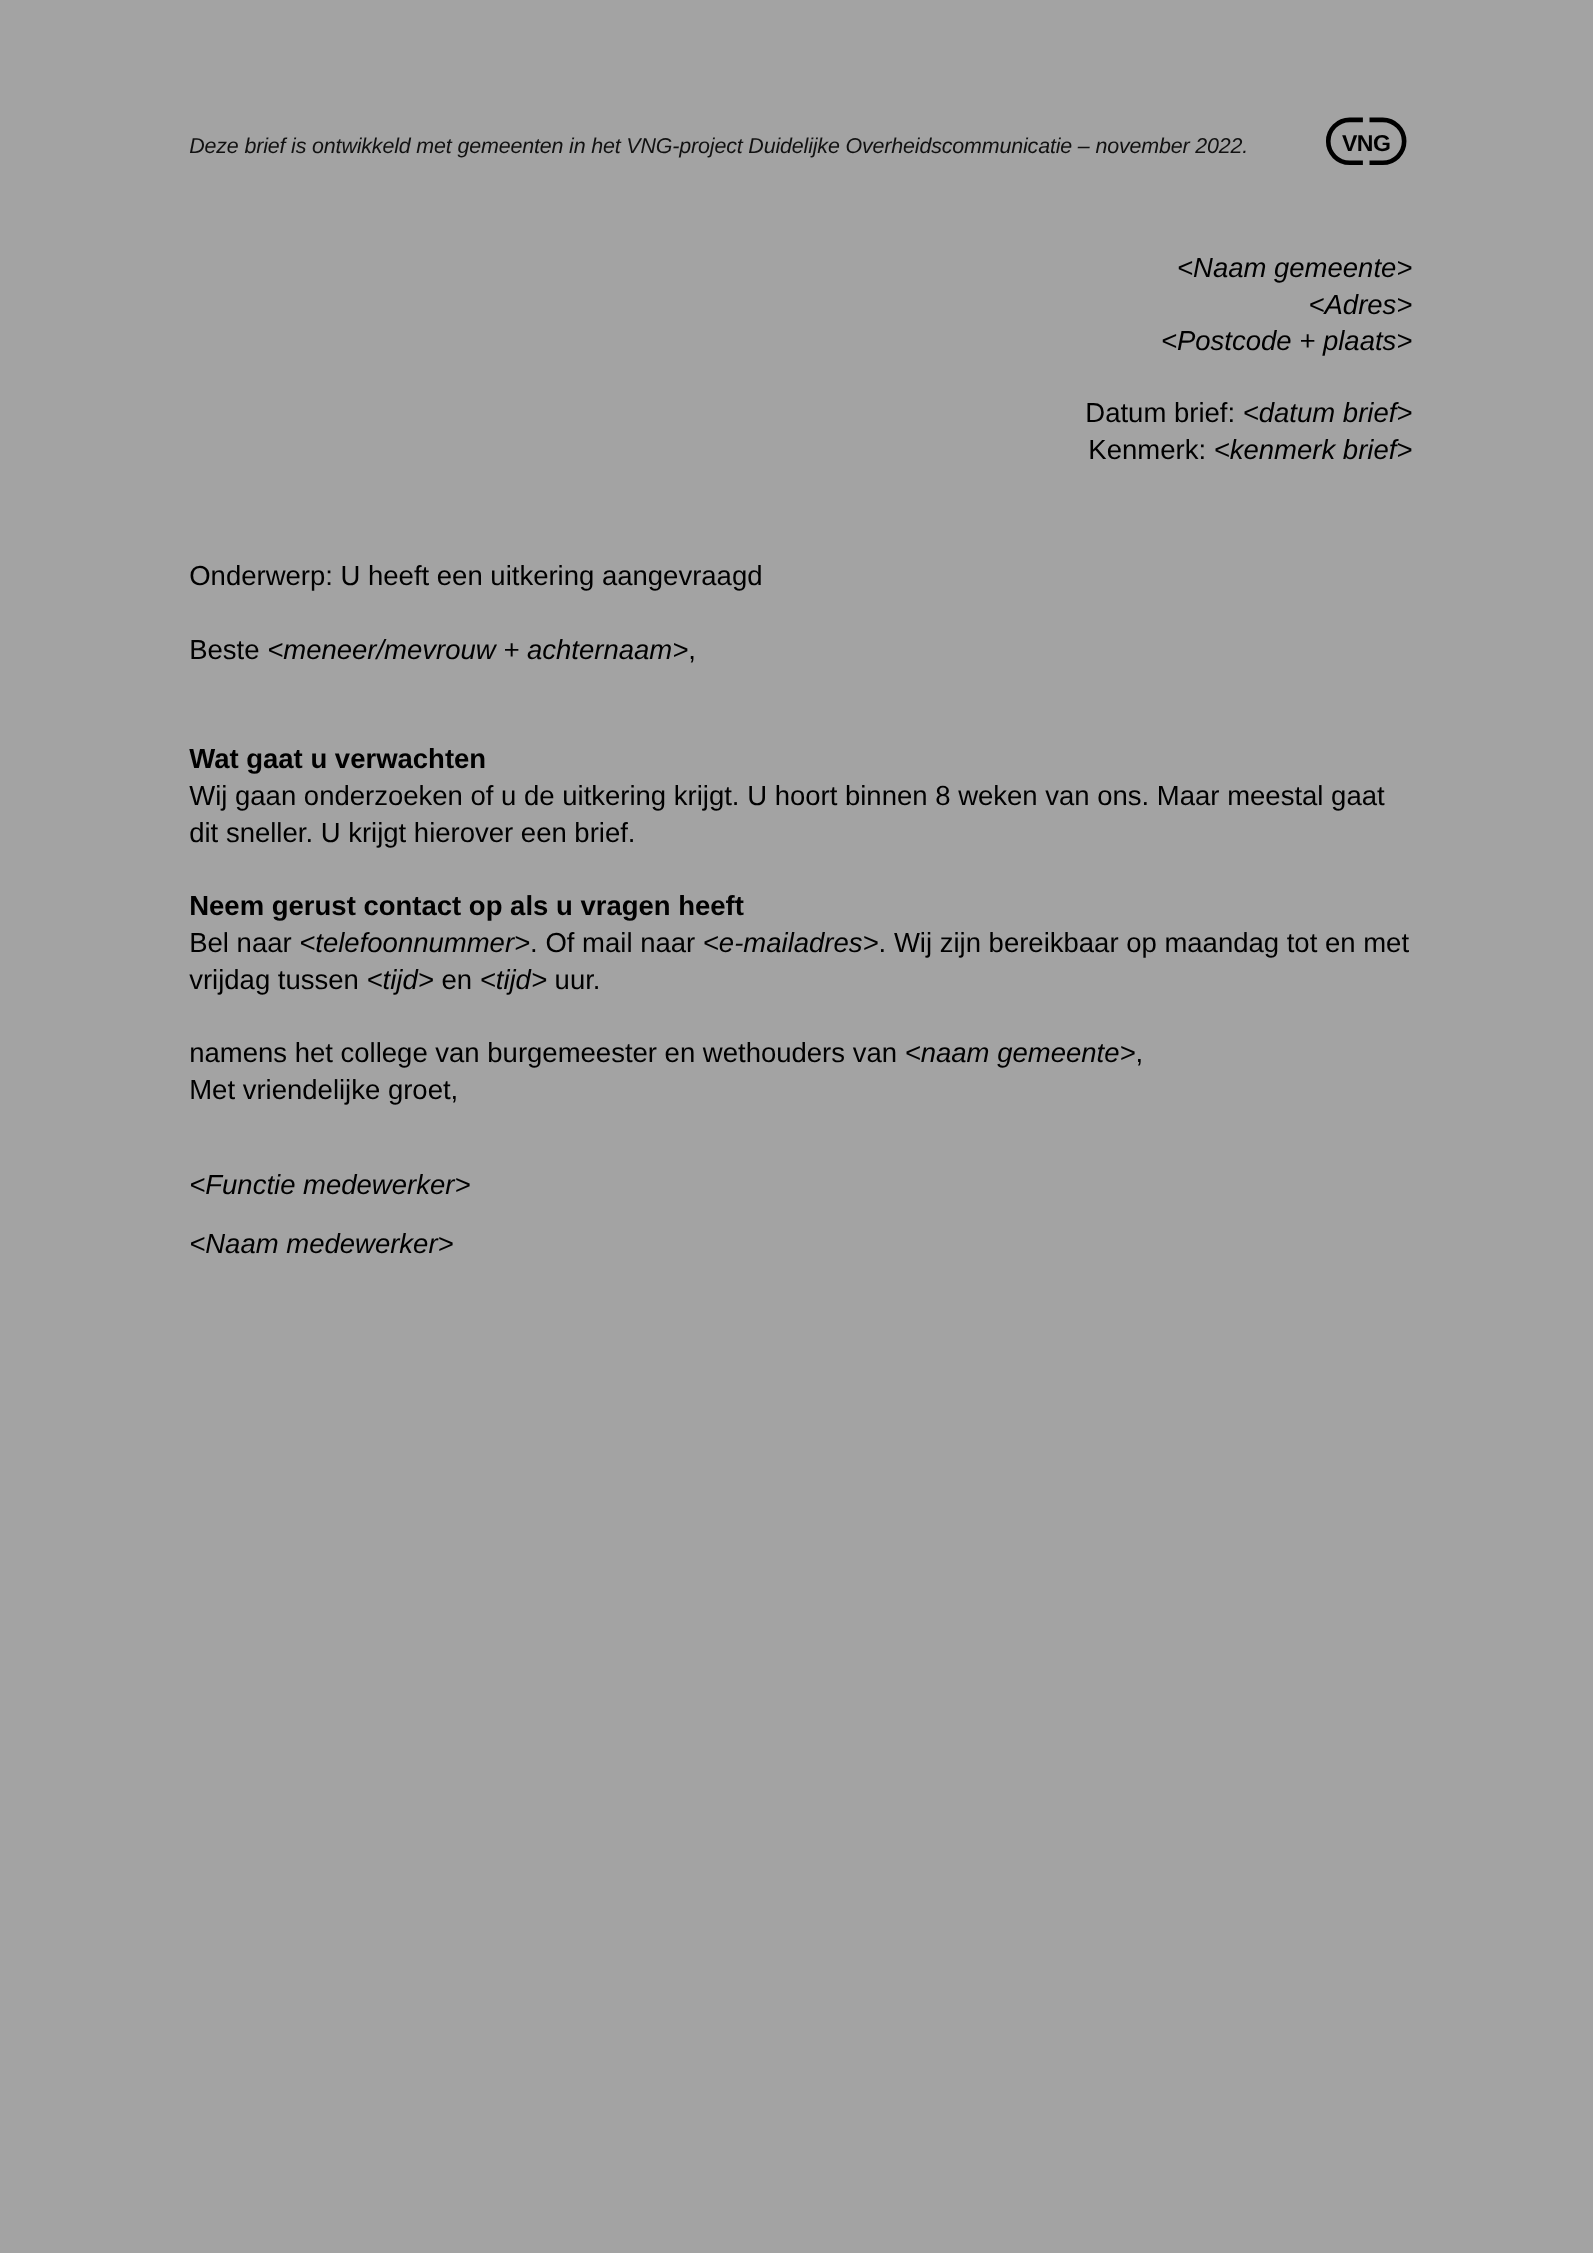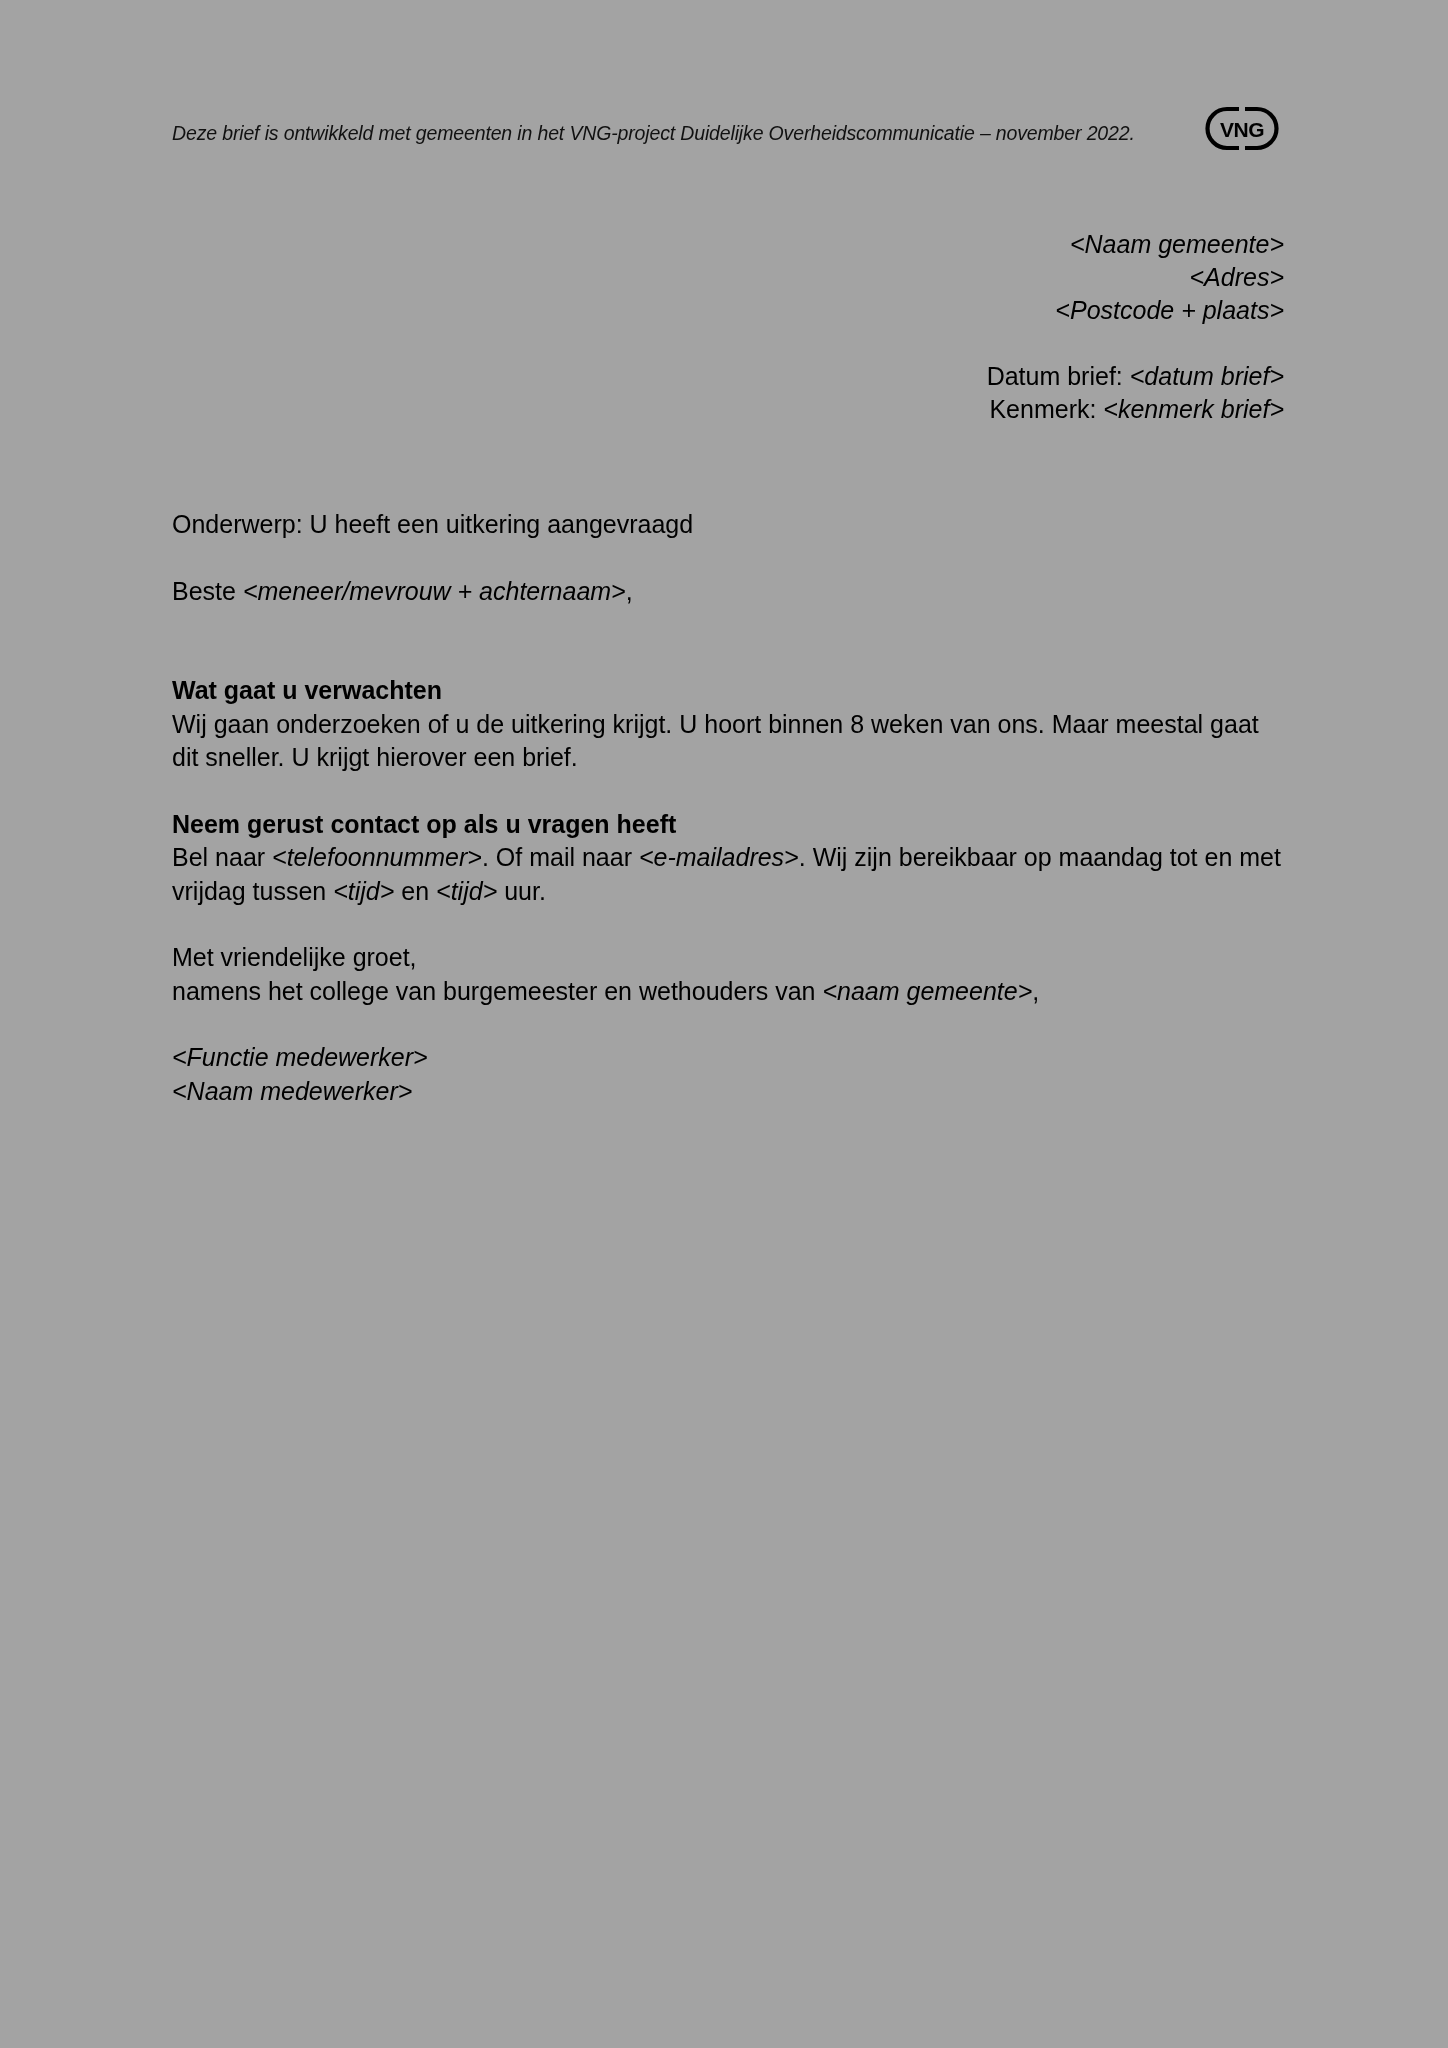--- a/index.html
+++ b/index.html
@@ -80,21 +80,21 @@
     line-height: 33.5px;
   }
   .para { margin: 0; }
   .gap-blank { height: 33px; }
   .heading {
     margin: 0;
     font-size: 25px;
     font-weight: bold;
     line-height: 33.5px;
   }
-  .ph { font-style: italic; }
+  .ph { font-style: italic; margin-top: 20px; }
 </style>
 </head>
 <body>
 
 <div class="page">
 
   <div class="doc-header">
     <div class="header-note">Deze brief is ontwikkeld met gemeenten in het VNG-project Duidelijke Overheidscommunicatie – november 2022.</div>
 
     <div class="vng-logo">
@@ -142,24 +142,24 @@
 
     <div class="gap-blank"></div>
 
     <p class="heading">Neem gerust contact op als u vragen heeft</p>
     <p class="para">
       <span>Bel naar </span><span class="ph">&lt;telefoonnummer&gt;</span><span>. Of mail naar </span><span class="ph">&lt;e-mailadres&gt;</span><span>. Wij zijn bereikbaar op maandag tot en met vrijdag tussen </span><span class="ph">&lt;tijd&gt;</span><span> en </span><span class="ph">&lt;tijd&gt;</span><span> uur.</span>
     </p>
 
     <div class="gap-blank"></div>
 
-    <p class="para">Met vriendelijke groet,</p>
     <p class="para">
       <span>namens het college van burgemeester en wethouders van </span><span class="ph">&lt;naam gemeente&gt;</span><span>,</span>
     </p>
+    <p class="para">Met vriendelijke groet,</p>
 
     <div class="gap-blank"></div>
 
     <p class="para ph">&lt;Functie medewerker&gt;</p>
     <p class="para ph">&lt;Naam medewerker&gt;</p>
 
   </div>
 </div>
 
 </body></html>

